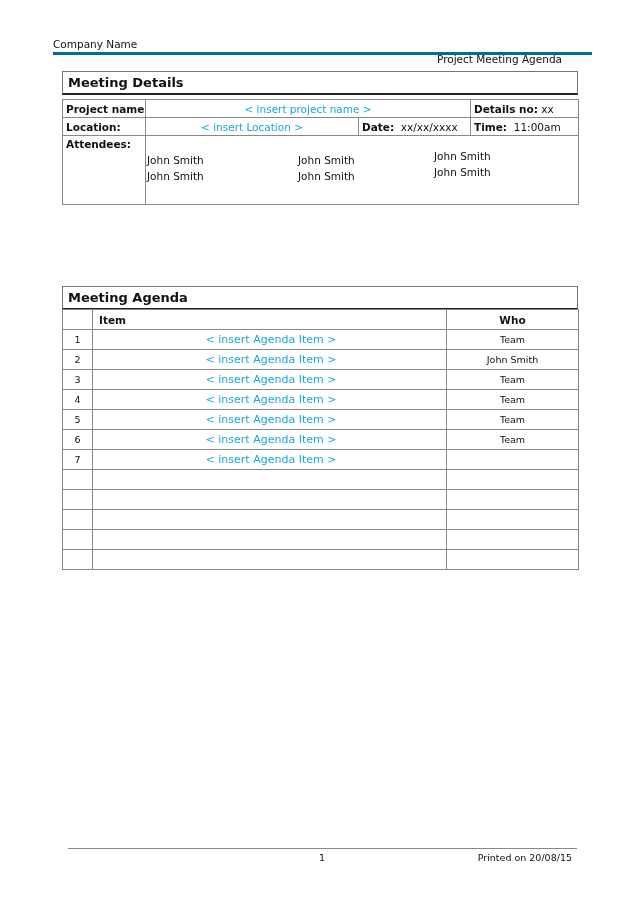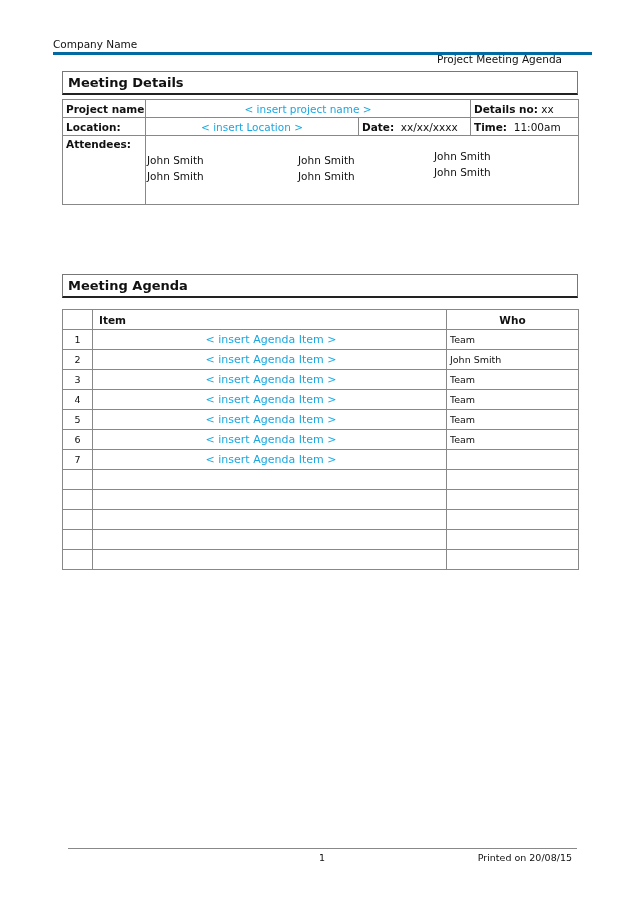--- a/index.html
+++ b/index.html
@@ -13,21 +13,21 @@
   td, th { border: 1px solid #888; font-size: 10.5px; padding: 0 3px; vertical-align: middle; overflow: hidden; white-space: nowrap; }
   .lbl { font-weight: bold; }
   .blue { color: #1aa7e0; text-align: center; }
   .details td { height: 17px; }
   .att td { vertical-align: top; }
   .att .names { position: relative; }
   .name { position: absolute; font-size: 10.5px; }
   .agenda td, .agenda th { height: 19px; font-size: 9.5px; }
   .agenda th { font-weight: bold; font-size: 10.5px; }
   .agenda .num { text-align: center; }
-  .agenda .who { text-align: left; }
+  .agenda .who { text-align: center; }
   .agenda .item { padding-left: 6px; font-size: 11px; }
   .page-footer { position: absolute; left: 68px; top: 848px; width: 509px; border-top: 1px solid #888; font-size: 9.5px; }
   .page-footer .pg { position: absolute; left: 251px; top: 3px; }
   .page-footer .printed { position: absolute; right: 5px; top: 3px; }
 </style>
 </head>
 <body>
 
 <div class="page-header">
   <span class="left">Company Name</span>
@@ -64,21 +64,21 @@
       <span class="name" style="left:1px; top:34px;">John Smith</span>
       <span class="name" style="left:152px; top:18px;">John Smith</span>
       <span class="name" style="left:152px; top:34px;">John Smith</span>
       <span class="name" style="left:288px; top:14px;">John Smith</span>
       <span class="name" style="left:288px; top:30px;">John Smith</span>
     </td>
   </tr>
 </tbody>
   </table>
 
-<div class="section-title" style="top:274px;">
+<div class="section-title" style="top:286px;">
   <span>Meeting Agenda</span>
 </div>
 
 <table class="agenda" style="top:309px;">
   <colgroup>
       <col style="width:30px">
       <col style="width:354px">
       <col style="width:132px">
     </colgroup>
   <tbody>

